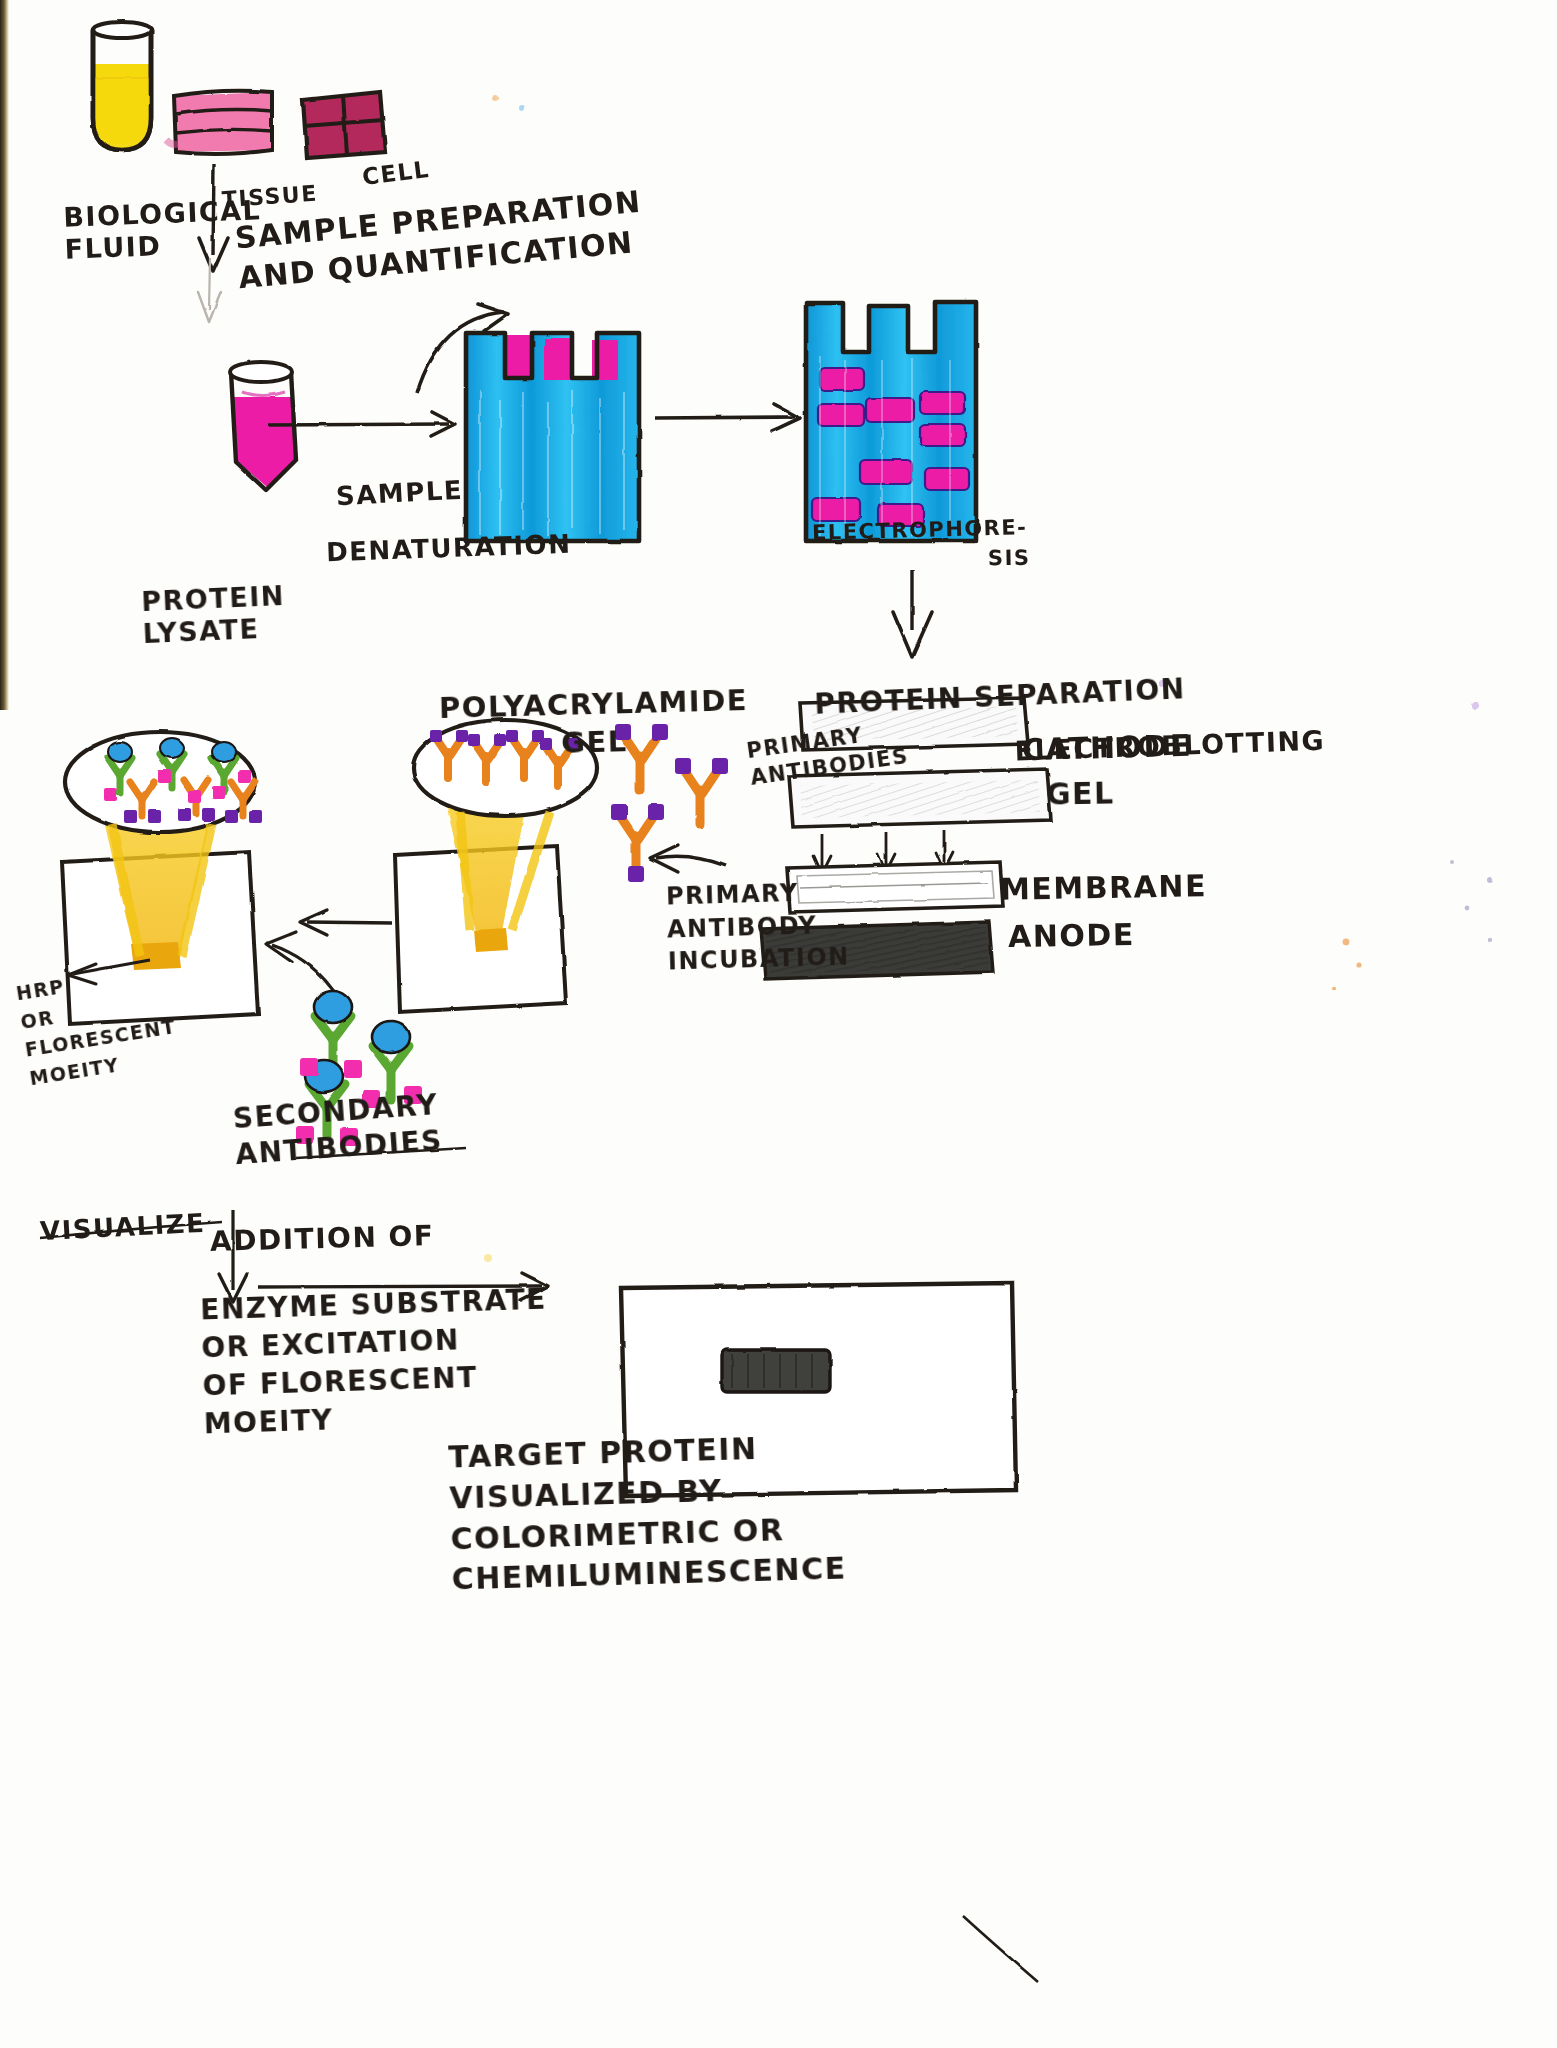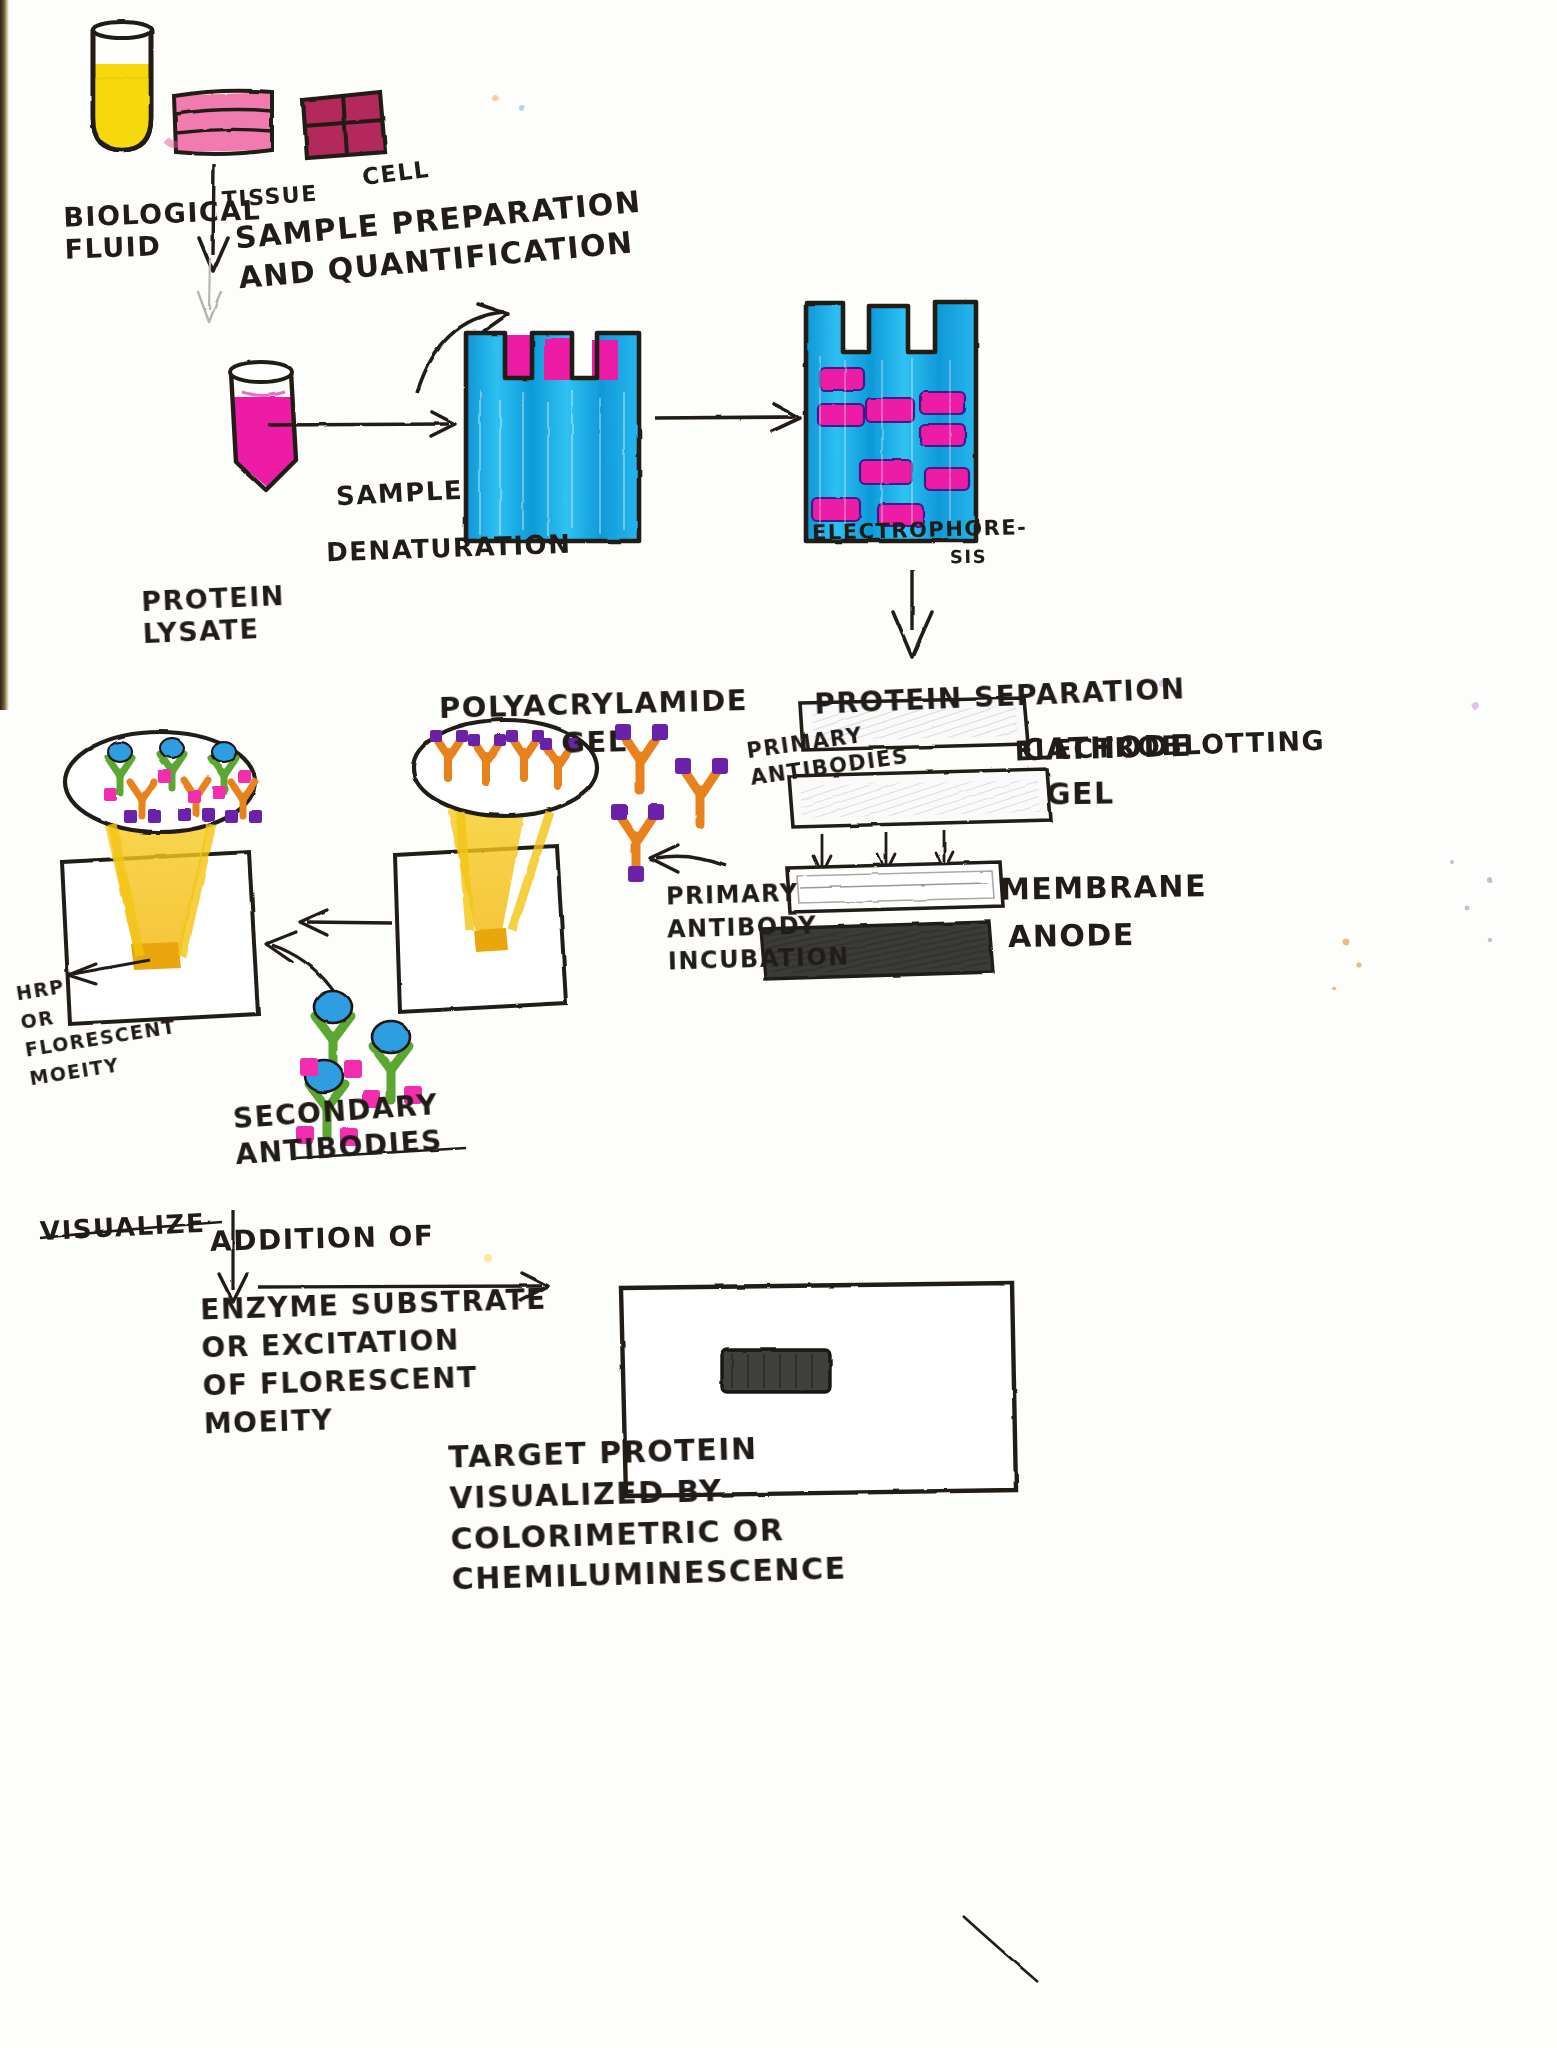--- a/index.html
+++ b/index.html
@@ -408,21 +408,21 @@
 
   <div class="hand" style="left:142px;top:583px;font-size:27px;transform:rotate(-2.5deg);">PROTEIN
 LYSATE</div>
 
   <div class="hand" style="left:336px;top:478px;font-size:26px;transform:rotate(-3deg);">SAMPLE</div>
 
   <div class="hand" style="left:326px;top:533px;font-size:26px;transform:rotate(-2deg);">DENATURATION</div>
 
   <div class="hand" style="left:812px;top:518px;font-size:21px;transform:rotate(-1.5deg);">ELECTROPHORE-</div>
 
-  <div class="hand" style="left:950px;top:546px;font-size:18px;transform:rotate(-1deg);">SIS</div>
+  <div class="hand" style="left:988px;top:546px;font-size:21px;transform:rotate(-1deg);">SIS</div>
 
   <div class="hand" style="left:594px;top:686px;font-size:29px;line-height:1.3;text-align:center;
               transform:translateX(-50%) rotate(-1.5deg);">POLYACRYLAMIDE
 GEL</div>
 
   <div class="hand" style="left:1000px;top:680px;font-size:28px;
               transform:translateX(-50%) rotate(-2.4deg);">PROTEIN SEPARATION</div>
 
   <div class="hand" style="left:1170px;top:730px;font-size:27px;
               transform:translateX(-50%) rotate(-2deg);">ELECTROBLOTTING</div>

